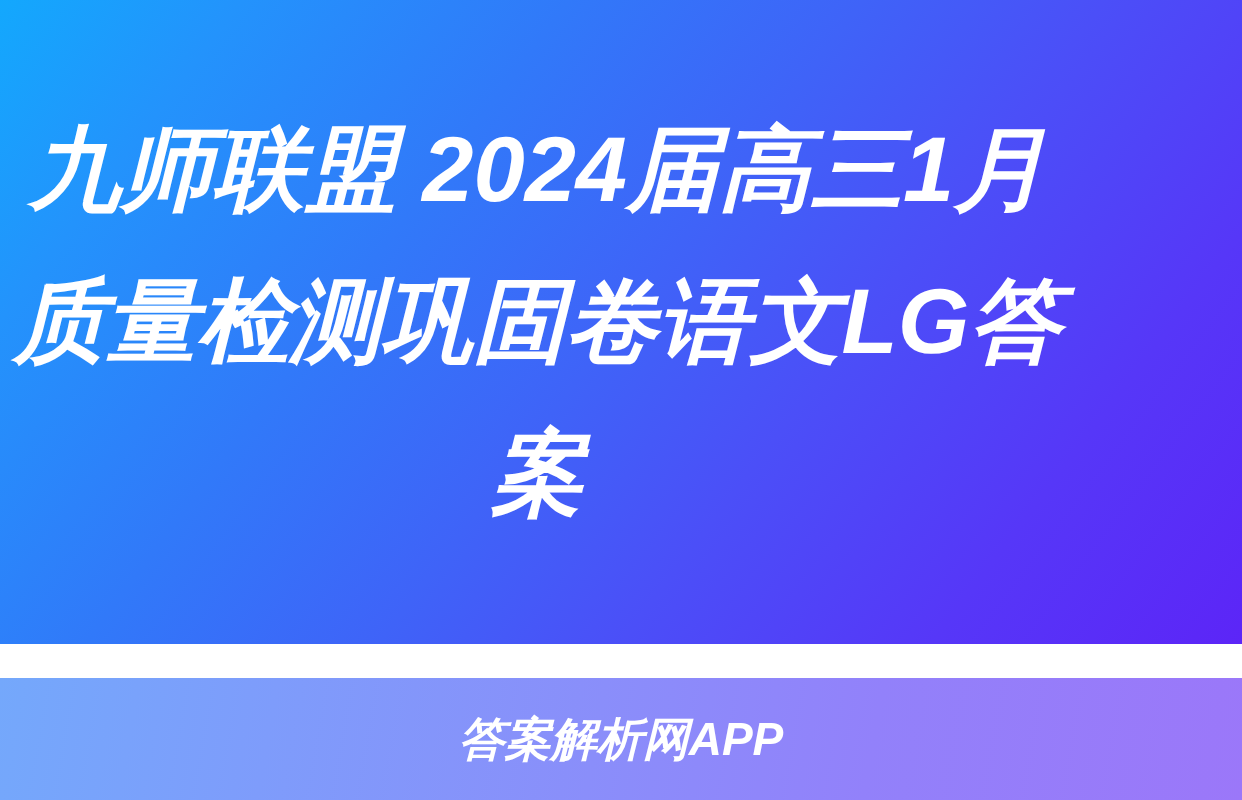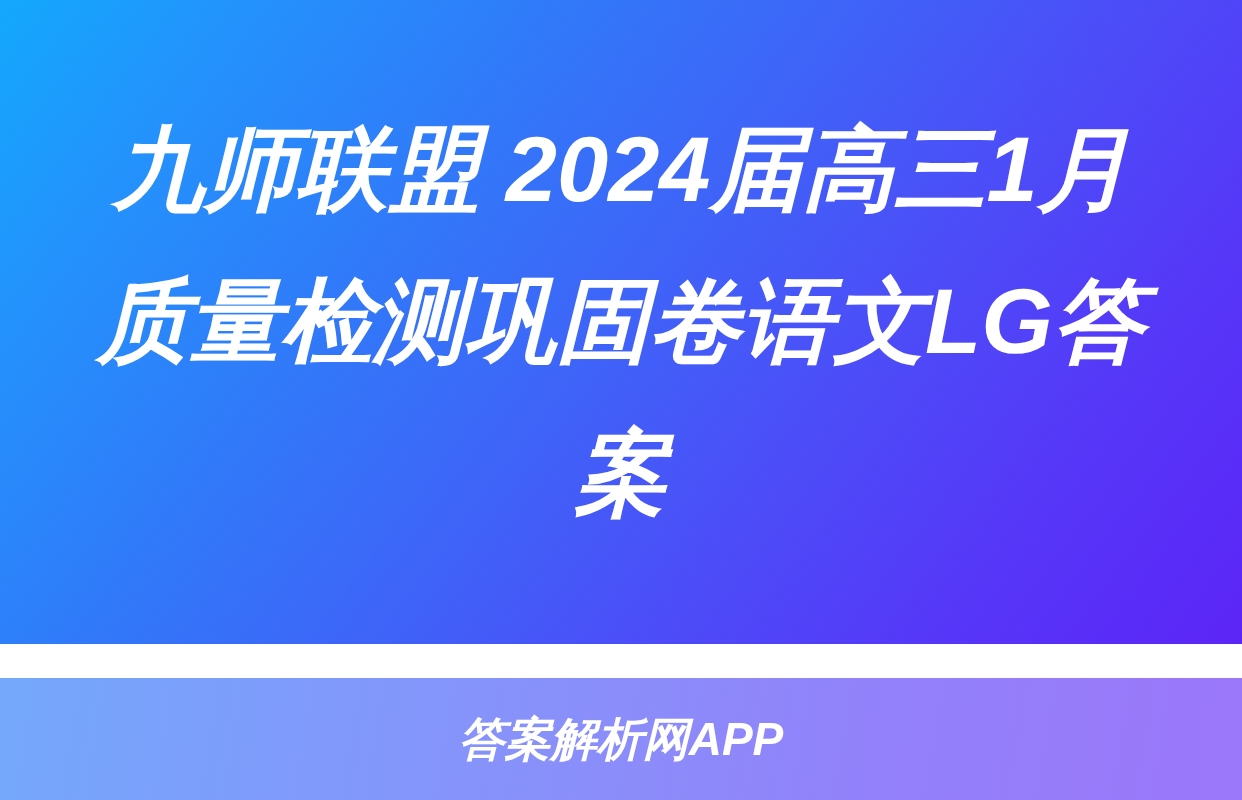--- a/index.html
+++ b/index.html
@@ -31,21 +31,20 @@
     background: linear-gradient(127deg,
         #13a8fd 0%,
         #2393fc 14%,
         #3179f9 33%,
         #3f63f8 50%,
         #4b4ff8 64%,
         #5637f8 82%,
         #5c25f7 100%);
     display: flex;
     flex-direction: column;
-    align-items: center;
     justify-content: center;
     box-sizing: border-box;
   }
 
   .hero-title {
     width: 1075px;
     margin: 0;
     padding: 0;
     text-align: center;
     color: #ffffff;

